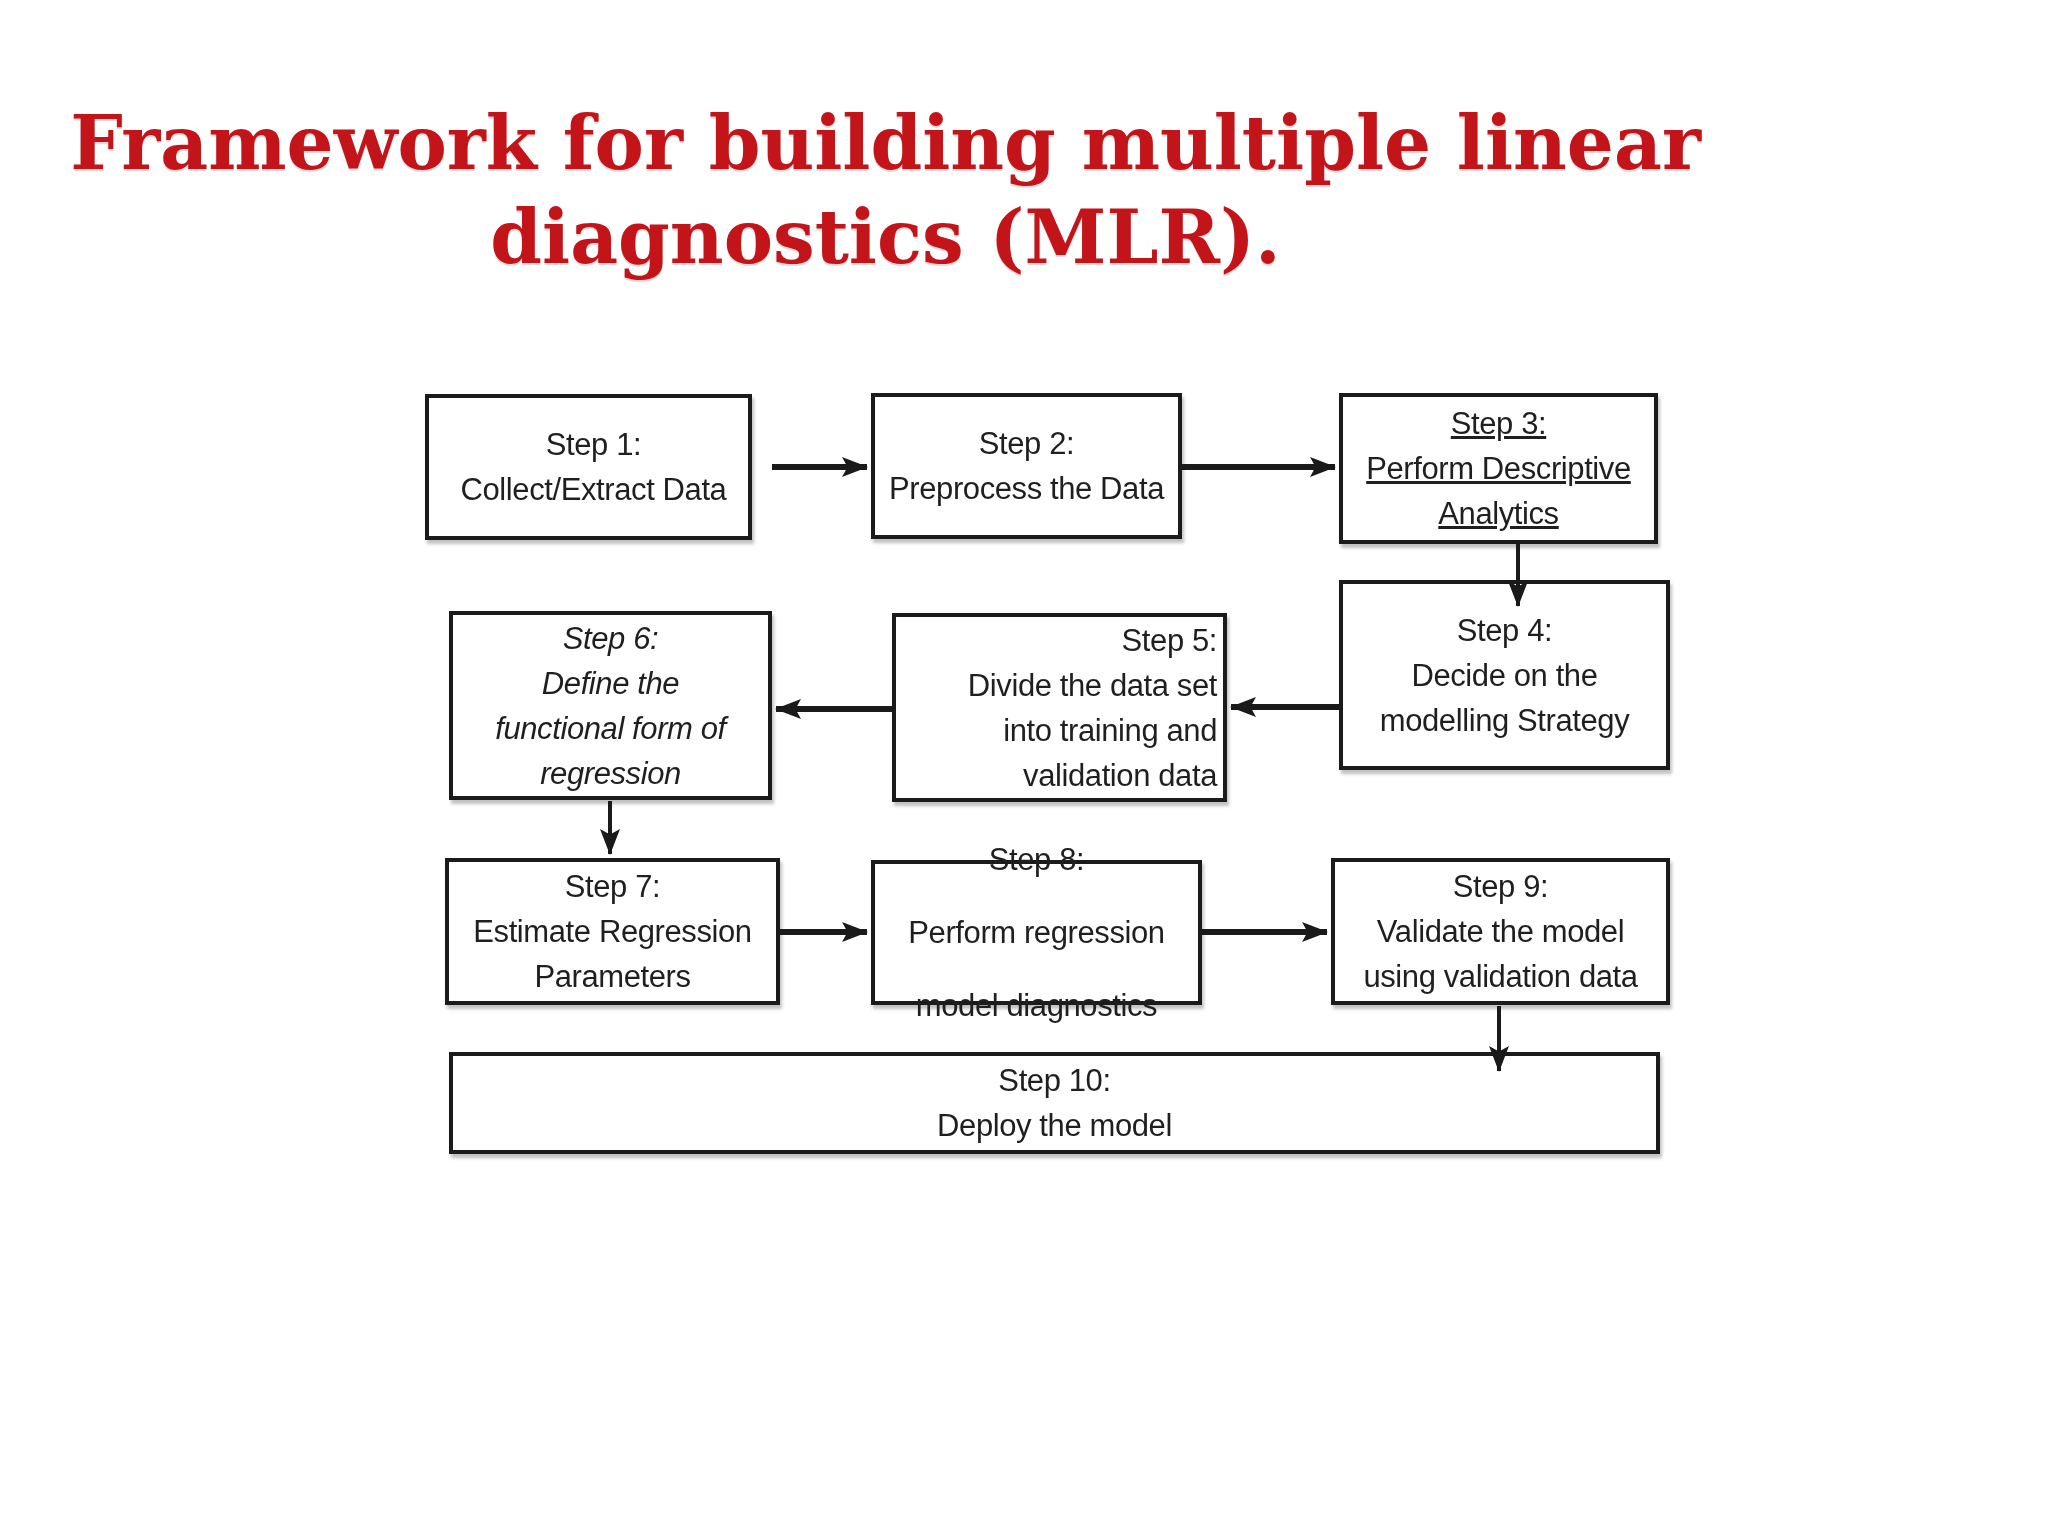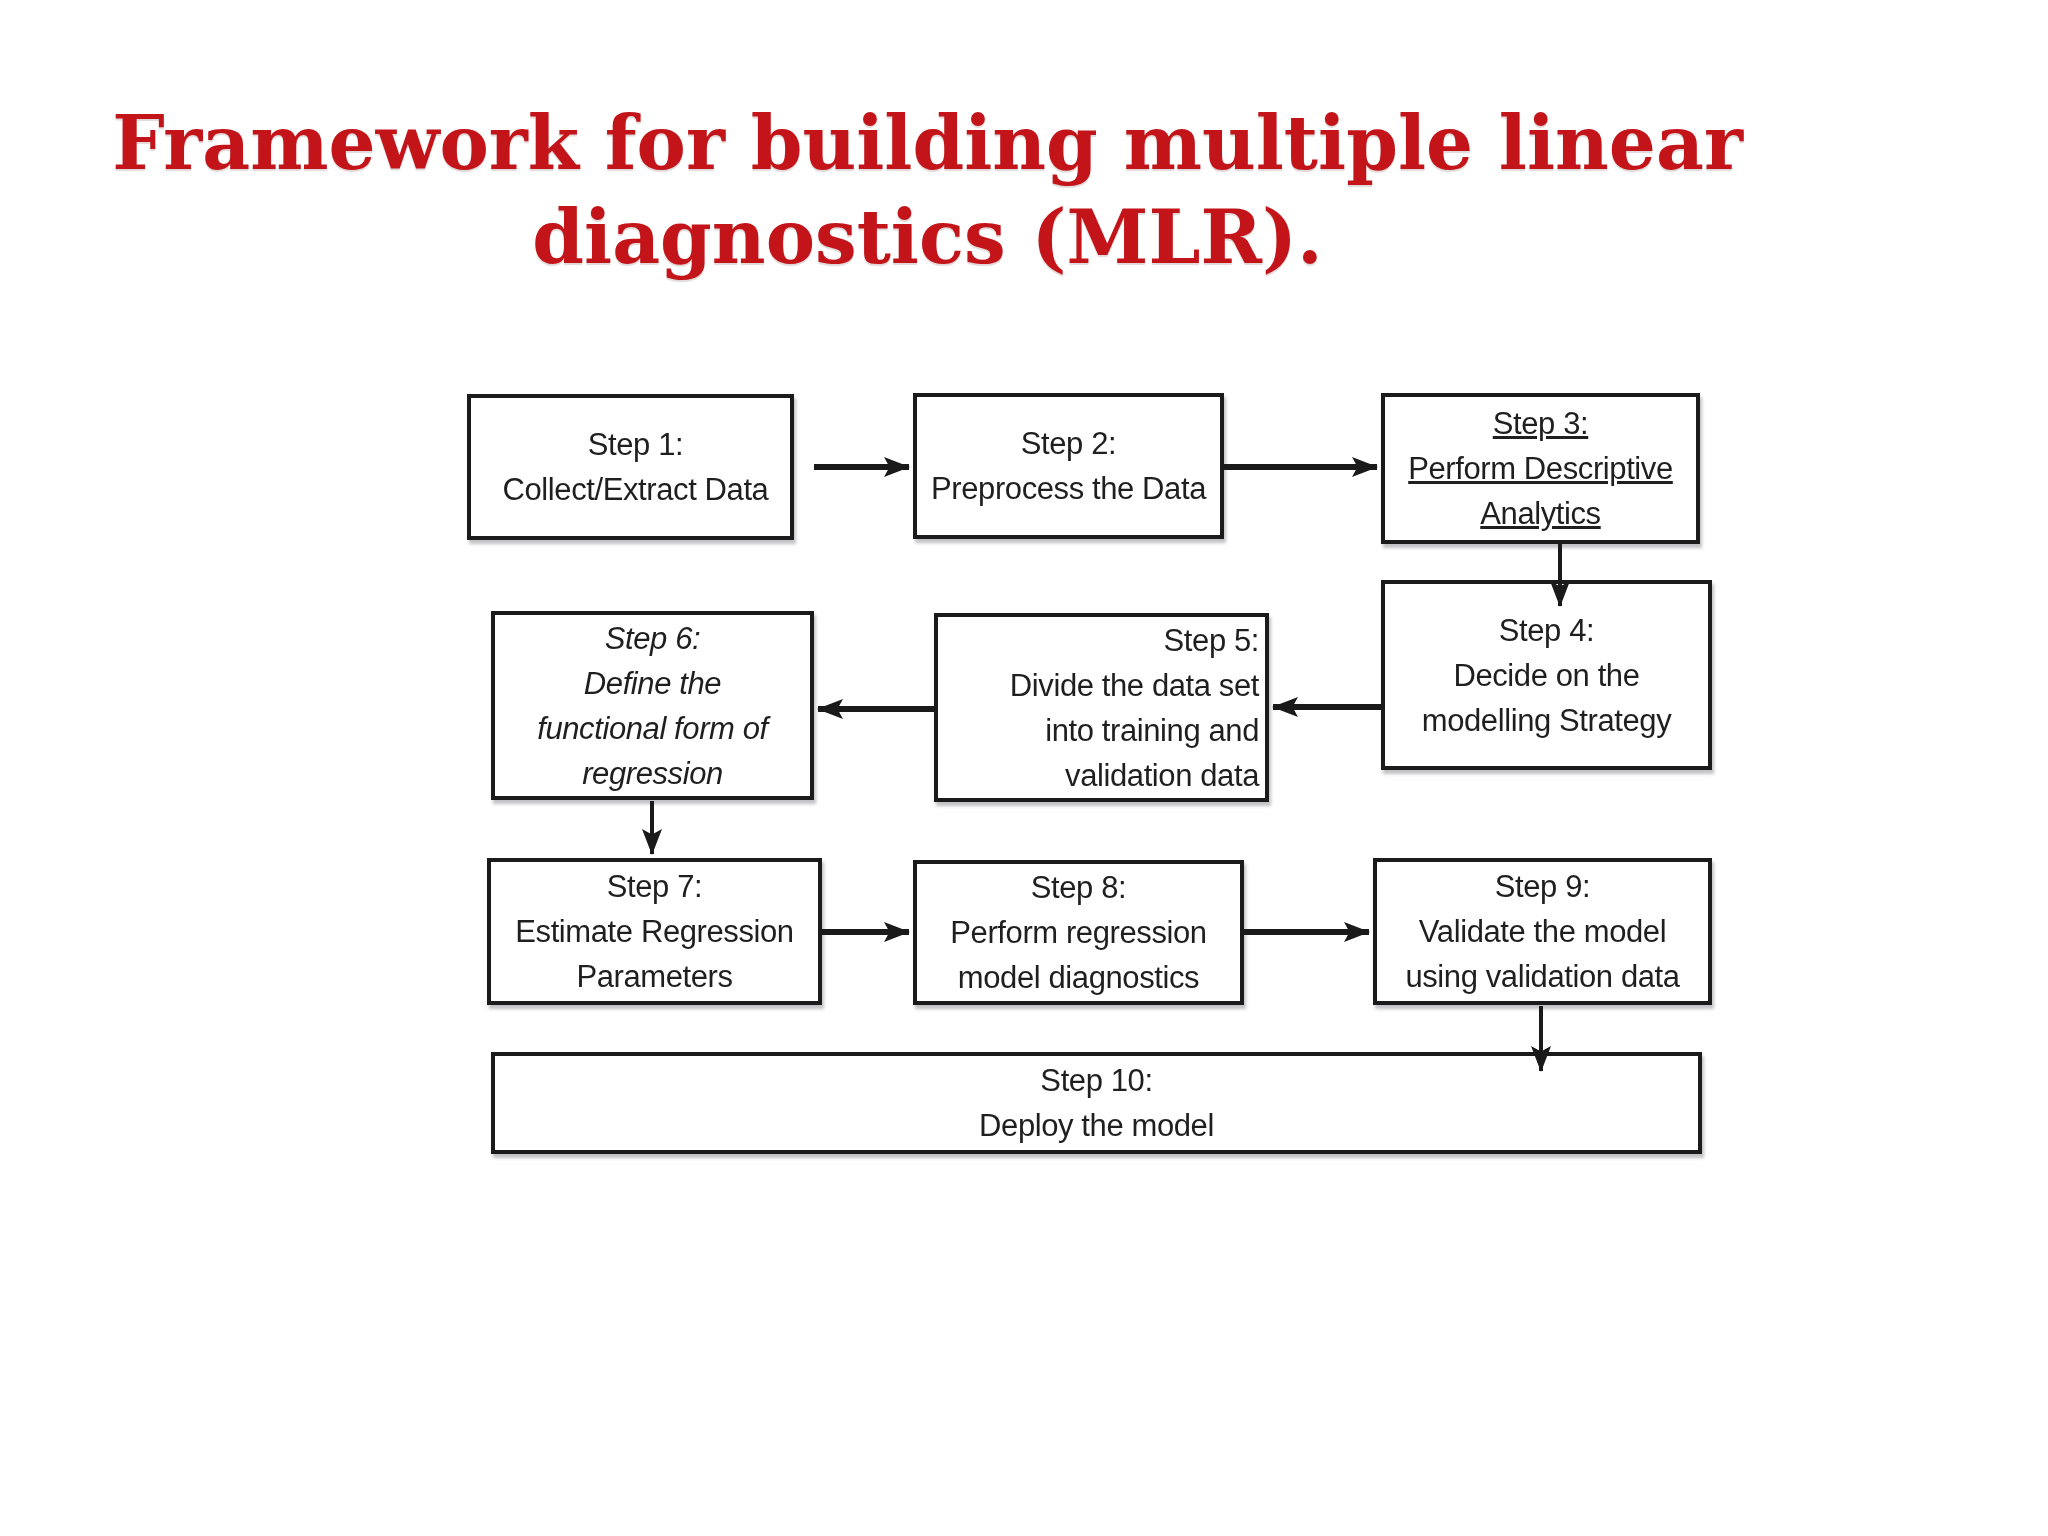--- a/index.html
+++ b/index.html
@@ -9,21 +9,20 @@
     --arrow:#1a1a1a;
     --bg:#ffffff;
   }
   html,body{margin:0;padding:0;background:var(--bg);}
   .slide{
     position:relative;
     width:1771px;height:1536px;
     background:var(--bg);
     overflow:hidden;
     font-family:"Liberation Sans",sans-serif;
-    margin-left:42px;
   }
   .title{
     position:absolute;
     left:0;right:0;top:96px;
     margin:0;
     text-align:center;
     font-family:"DejaVu Serif",serif;
     font-weight:bold;
     font-size:74px;
     line-height:94px;
@@ -51,21 +50,21 @@
     padding:2px 6px;
   }
   
   .n1 {left:425px; top:394px;  width:327px;  height:146px;padding-left:16px;}
   .n2 {left:871px; top:393px;  width:311px;  height:146px;}
   .n3 {left:1339px;top:393px;  width:319px;  height:151px;text-decoration:underline;}
   .n4 {left:1339px;top:580px;  width:331px;  height:190px;}
   .n5 {left:892px; top:613px;  width:335px;  height:189px;align-items:flex-end;}
   .n6 {left:449px; top:611px;  width:323px;  height:189px;font-style:italic;}
   .n7 {left:445px; top:858px;  width:335px;  height:147px;}
-  .n8 {left:871px; top:860px;  width:331px;  height:145px;}
+  .n8 {left:871px; top:860px;  width:331px;  height:145px;gap:28px;}
   .n9 {left:1331px;top:858px;  width:339px;  height:147px;}
   .n10{left:449px; top:1052px; width:1211px; height:102px;}
   svg.arrows{position:absolute;inset:0;pointer-events:none;}
   svg.arrows line{stroke:var(--arrow);}
   svg.arrows .h{stroke-width:6px;}
   svg.arrows .v{stroke-width:4px;}
   svg.arrows marker path{fill:var(--arrow);}
 </style>
 </head>
 <body>

